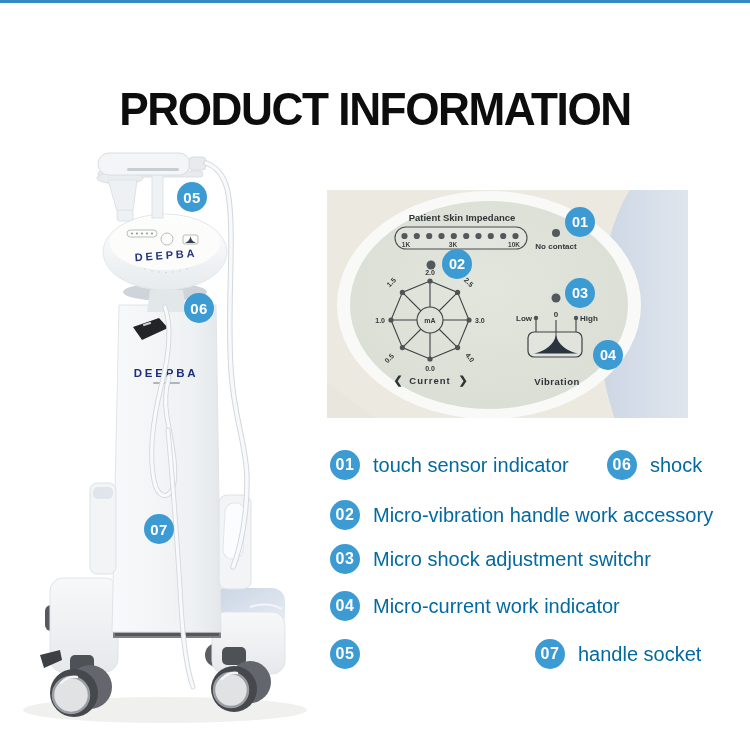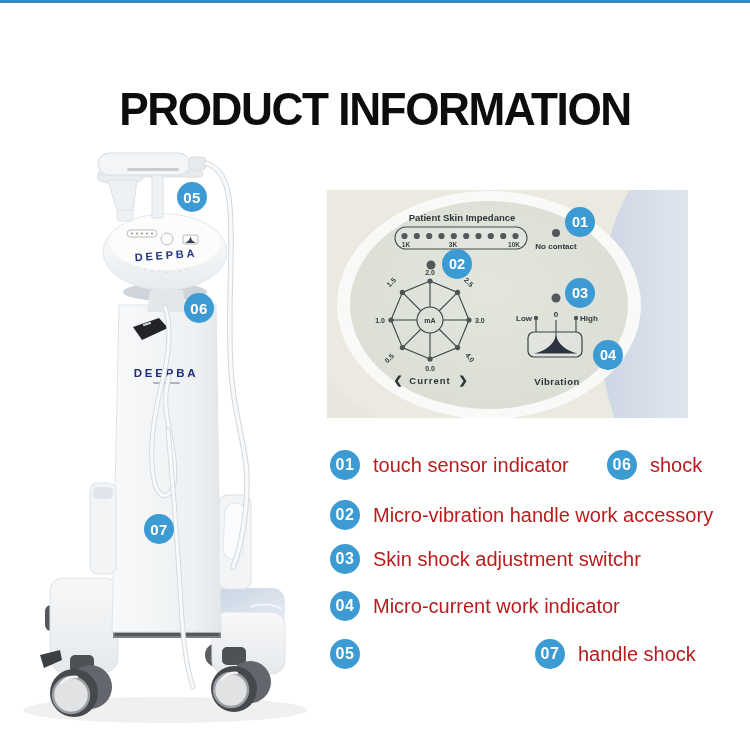--- a/index.html
+++ b/index.html
@@ -22,21 +22,21 @@
     display:flex;align-items:center;justify-content:center;letter-spacing:.5px;
   }
   .legend-item{
     position:absolute;display:flex;align-items:center;gap:13px;white-space:nowrap;
   }
   .legend-badge{
     width:30px;height:30px;border-radius:50%;background:#3d9bd3;color:#fff;
     font-size:16px;font-weight:700;display:flex;align-items:center;justify-content:center;
     flex:0 0 30px;letter-spacing:.5px;
   }
-  .legend-label{font-size:20px;font-weight:500;color:#b91c1c;}
+  .legend-label{font-size:20px;font-weight:500;color:#0369a1;}
   svg text{font-family:"Liberation Sans",sans-serif;}
 </style>
 </head>
 <body>
 
 <div class="top-bar"></div>
 
 <h1 class="page-title">PRODUCT INFORMATION</h1>
 
 <svg id="device-photo" class="photo" viewBox="0 0 320 600" xmlns="http://www.w3.org/2000/svg">
@@ -273,25 +273,25 @@
 <div class="legend-item" style="left:607px;top:450px;">
   <span class="legend-badge">06</span>
   <span class="legend-label">shock</span>
 </div>
 <div class="legend-item" style="left:330px;top:500px;">
   <span class="legend-badge">02</span>
   <span class="legend-label">Micro-vibration handle work accessory</span>
 </div>
 <div class="legend-item" style="left:330px;top:544px;">
   <span class="legend-badge">03</span>
-  <span class="legend-label">Skin shock adjustment switchr</span>
+  <span class="legend-label">Micro shock adjustment switchr</span>
 </div>
 <div class="legend-item" style="left:330px;top:591px;">
   <span class="legend-badge">04</span>
   <span class="legend-label">Micro-current work indicator</span>
 </div>
 <div class="legend-item" style="left:330px;top:639px;">
   <span class="legend-badge">05</span>
 </div>
 <div class="legend-item" style="left:535px;top:639px;">
   <span class="legend-badge">07</span>
-  <span class="legend-label">handle shock</span>
+  <span class="legend-label">handle socket</span>
 </div>
 
 </body></html>

